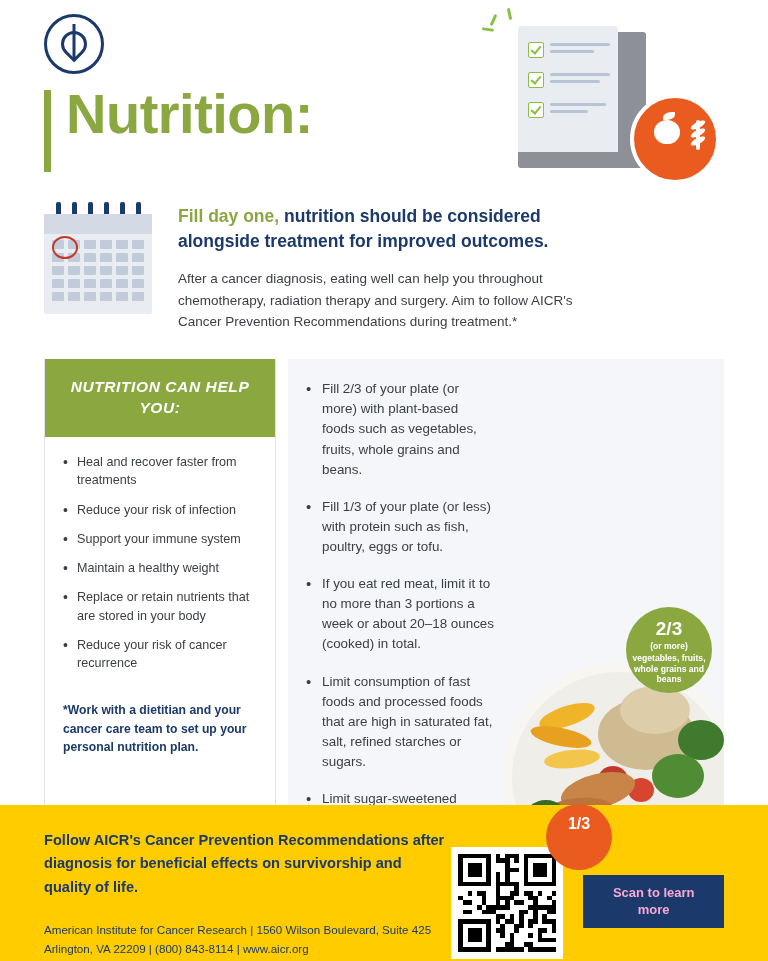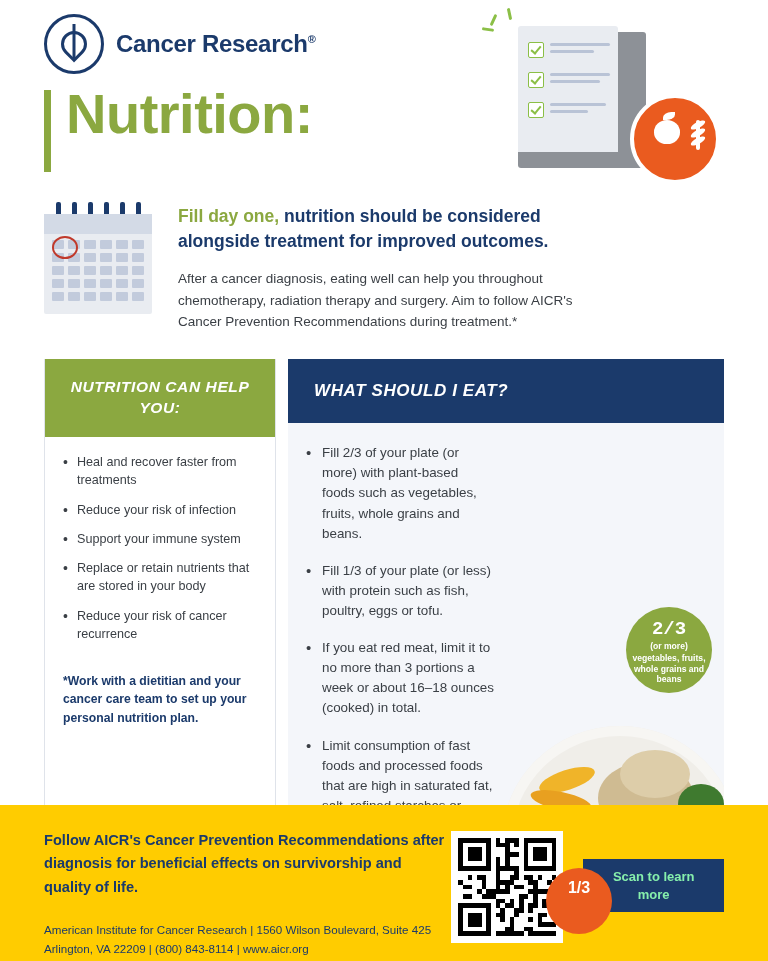--- a/index.html
+++ b/index.html
@@ -442,21 +442,20 @@
     background: #8ba840;
     color: #ffffff;
     text-align: center;
     z-index: 5;
   }
   .badge-23 .big {
     font-size: 19px;
     font-weight: bold;
     margin-top: 12px;
     line-height: 1.1;
-    font-family: Liberation Mono, monospace;
   }
   .badge-23 .small {
     font-size: 8.6px;
     font-weight: bold;
     line-height: 1.25;
     margin-top: 1px;
   }
   .badge-13 {
     position: absolute;
     left: 258px;
@@ -482,20 +481,21 @@
     left: 0;
     bottom: 0;
     width: 768px;
     height: 156px;
     background: #ffcc00;
   }
   .footer-inner {
     display: flex;
     padding: 24px 44px 0 44px;
     justify-content: space-between;
+    align-items: flex-end;
   }
   .footer-head {
     font-size: 14.6px;
     font-weight: bold;
     color: #1b3a6b;
     line-height: 1.6;
     max-width: 420px;
   }
   .footer-addr {
     margin-top: 22px;
@@ -521,37 +521,36 @@
     grid-template-columns: repeat(21, 1fr);
     grid-template-rows: repeat(21, 1fr);
   }
   .qr-grid i {
     background: #000000;
   }
   .scan-btn {
     margin-left: 20px;
     margin-top: 28px;
     background: #1b3a6b;
-    color: #86efac;
+    color: #f9a8d4;
     font-size: 13px;
     font-weight: bold;
     text-align: center;
     padding: 9px 16px;
     line-height: 1.35;
   }
 </style>
 </head>
 <body>
 
 <div class="header">
 
   <div class="logo-row">
     <div class="logo-mark"></div>
     <div class="logo-text">
-      <div><span>Cancer Research</span><span class="reg">®</span></div>
     </div>
   </div>
 
   <div class="title-block">
     <div class="title-rule"></div>
     <div class="title-main">Nutrition:</div>
   </div>
 
   <div class="hero-art">
     <span class="spark" style="left:-8px; top:8px; width:3px; height:12px; transform:rotate(25deg);"></span>
@@ -652,32 +651,32 @@
 </div>
 
 <div class="panels">
 
   <div class="panel-left">
     <div class="panel-left-head">NUTRITION CAN HELP YOU:</div>
     <ul class="bullets">
       <li>Heal and recover faster from treatments</li>
       <li>Reduce your risk of infection</li>
       <li>Support your immune system</li>
+      <li>Maintain a healthy weight</li>
       <li>Replace or retain nutrients that are stored in your body</li>
       <li>Reduce your risk of cancer recurrence</li>
     </ul>
     <div class="note">*Work with a dietitian and your cancer care team to set up your personal nutrition plan.</div>
   </div>
 
   <div class="panel-right">
-    <div class="panel-right-head">WHAT SHOULD I EAT?</div>
     <ul class="bullets right">
       <li>Fill 2/3 of your plate (or more) with plant-based foods such as vegetables, fruits, whole grains and beans.</li>
       <li>Fill 1/3 of your plate (or less) with protein such as fish, poultry, eggs or tofu.</li>
-      <li>If you eat red meat, limit it to no more than 3 portions a week or about 16–18 ounces (cooked) in total.</li>
+      <li>If you eat red meat, limit it to no more than 3 portions a week or about 20–18 ounces (cooked) in total.</li>
       <li class="narrow">Limit consumption of fast foods and processed foods that are high in saturated fat, salt, refined starches or sugars.</li>
       <li class="narrow">Limit sugar-sweetened drinks. Choose mostly water and unsweetened drinks.</li>
     </ul>
 
     <div class="plate">
       <span class="veg v-rice"></span>
       <span class="veg v-rice2"></span>
       <span class="veg v-pep1"></span>
       <span class="veg v-pep2"></span>
       <span class="veg v-pep3"></span>

